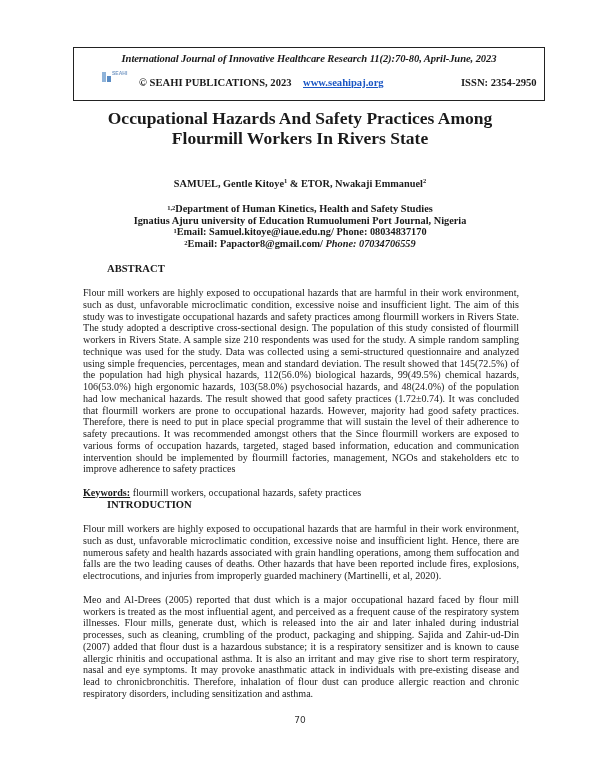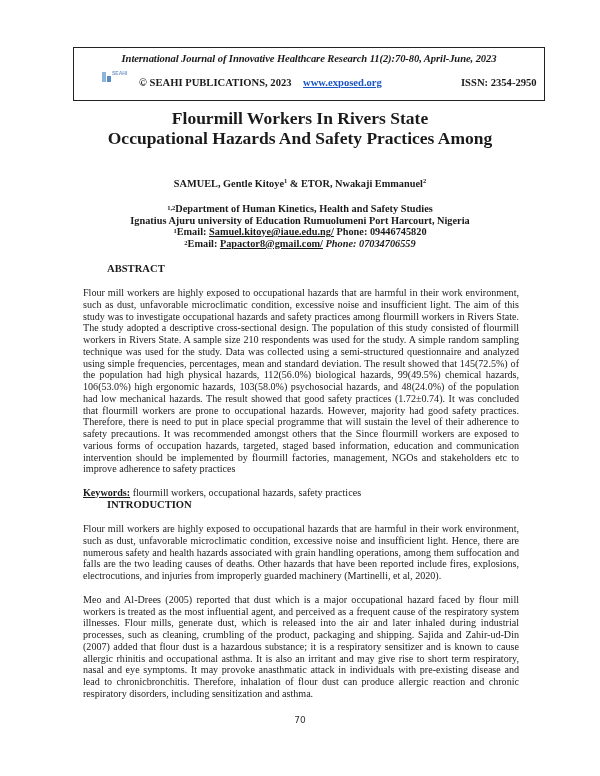--- a/index.html
+++ b/index.html
@@ -20,21 +20,21 @@
     .website { position: absolute; left: 229px; top: 4px; color: #1a56c4; text-decoration: underline; }
     .issn { position: absolute; left: 346px; top: 4px; margin-left: 41px; }
 
     .title { position: absolute; left: 60px; width: 480px; top: 108px; text-align: center;
       font-size: 17.5px; font-weight: bold; line-height: 20px; }
 
     .authors { position: absolute; left: 60px; width: 480px; top: 178px; text-align: center;
       font-size: 10.3px; font-weight: bold; }
     .affil { position: absolute; left: 60px; width: 480px; top: 203px; text-align: center;
       font-size: 10.3px; font-weight: bold; line-height: 11.6px; }
-    .affil a { color: #1a1a1a; text-decoration: underline; }
+    .affil a { color: #1a1a1a; }
     .affil i { font-style: italic; }
     sup { font-size: 6.5px; vertical-align: top; position: relative; top: -1px; }
 
     .section-head { position: absolute; left: 71px; font-size: 10.6px; font-weight: bold; margin-left: 36px; }
     .body-text { position: absolute; left: 71px; width: 460px; font-size: 10.1px; line-height: 11.75px;
       text-align: justify; }
     .body-text p { margin: 12px; }
     .kw b { font-weight: bold; text-decoration: underline; }
 
     .page-number { position: absolute; left: 0; width: 600px; top: 715px; text-align: center;
@@ -47,38 +47,38 @@
 
   <div class="journal-box">
     <div class="journal-line1">International Journal of Innovative Healthcare Research 11(2):70-80, April-June, 2023</div>
     <div class="journal-line2">
       <div class="logo">
         <span class="bar1"></span>
           <span class="bar2"></span>
         <span class="txt">SEAHI</span>
       </div>
       <span class="copyright">© SEAHI PUBLICATIONS, 2023</span>
-      <a class="website">www.exposed.org</a>
+      <a class="website">www.seahipaj.org</a>
       <span class="issn">ISSN: 2354-2950</span>
     </div>
   </div>
 
   <div class="title">
+    <div>Occupational Hazards And Safety Practices Among</div>
     <div>Flourmill Workers In Rivers State</div>
-    <div>Occupational Hazards And Safety Practices Among</div>
   </div>
 
   <div class="authors">
     <span>SAMUEL, Gentle Kitoye</span><sup>1</sup><span> &amp; </span><span>ETOR, Nwakaji Emmanuel</span><sup>2</sup>
   </div>
 
   <div class="affil">
     <div><sup>1,2</sup><span>Department of Human Kinetics, Health and Safety Studies</span></div>
-    <div>Ignatius Ajuru university of Education Rumuolumeni Port Harcourt, Nigeria</div>
-    <div><sup>1</sup><span>Email: </span><a>Samuel.kitoye@iaue.edu.ng/</a><span> Phone: 09446745820</span></div>
+    <div>Ignatius Ajuru university of Education Rumuolumeni Port Journal, Nigeria</div>
+    <div><sup>1</sup><span>Email: </span><a>Samuel.kitoye@iaue.edu.ng/</a><span> Phone: 08034837170</span></div>
     <div><sup>2</sup><span>Email: </span><a>Papactor8@gmail.com/</a><i> Phone: 07034706559</i></div>
   </div>
 
   <div class="section-head" style="top:263px;">ABSTRACT</div>
   <div class="body-text" style="top:275px;">
     <p>Flour mill workers are highly exposed to occupational hazards that are harmful in their work environment, such as dust, unfavorable microclimatic condition, excessive noise and insufficient light. The aim of this study was to investigate occupational hazards and safety practices among flourmill workers in Rivers State. The study adopted a descriptive cross-sectional design. The population of this study consisted of flourmill workers in Rivers State. A sample size 210 respondents was used for the study.  A simple random sampling technique was used for the study. Data was collected using a semi-structured questionnaire and analyzed using simple frequencies, percentages, mean and standard deviation. The result showed that 145(72.5%) of the population had high physical hazards, 112(56.0%) biological hazards, 99(49.5%) chemical hazards, 106(53.0%) high ergonomic hazards, 103(58.0%) psychosocial hazards, and 48(24.0%) of the population had low mechanical hazards. The result showed that good safety practices (1.72±0.74). It was concluded that flourmill workers are prone to occupational hazards. However, majority had good safety practices. Therefore, there is need to put in place special programme that will sustain the level of their adherence to safety precautions. It was recommended amongst others that the Since flourmill workers are exposed to various forms of occupation hazards, targeted, staged based information, education and communication intervention should be implemented by flourmill factories, management, NGOs  and stakeholders etc to improve adherence to safety practices</p>
     <p class="kw"><b>Keywords:</b><span> flourmill workers, occupational hazards, safety practices</span></p>
   </div>
 
   <div class="section-head" style="top:499px;">INTRODUCTION</div>

